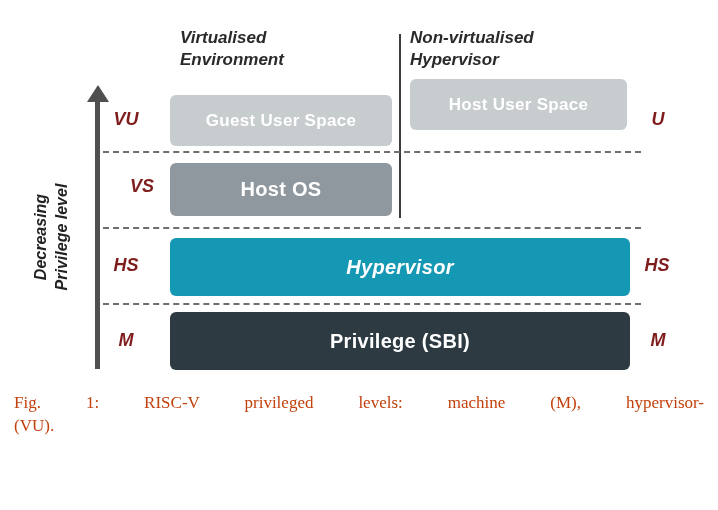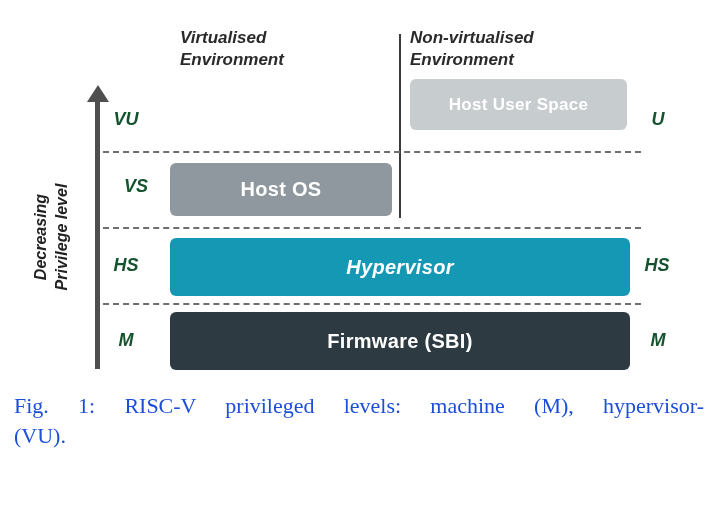--- a/index.html
+++ b/index.html
@@ -43,25 +43,25 @@
     position: absolute; left: -48px; top: 216px; width: 200px; height: 42px;
     transform: rotate(-90deg);
     text-align: center; font-style: italic; font-weight: bold;
     font-size: 16px; line-height: 1.3; color: #222222;
     white-space: pre-line;
   }
 
   
   .lvl {
     position: absolute; font-style: italic; font-weight: bold;
-    font-size: 18px; color: #14532d; text-align: center;
+    font-size: 18px; color: #7f1d1d; text-align: center;
   }
   #lvl-vu   { left: 106px; top: 109px; width: 40px; }
   #lvl-u    { left: 644px; top: 109px; width: 28px; }
-  #lvl-vs   { left: 116px; top: 176px; width: 40px; }
+  #lvl-vs   { left: 122px; top: 176px; width: 40px; }
   #lvl-hs-l { left: 106px; top: 255px; width: 40px; }
   #lvl-hs-r { left: 639px; top: 255px; width: 36px; }
   #lvl-m-l  { left: 106px; top: 330px; width: 40px; }
   #lvl-m-r  { left: 642px; top: 330px; width: 32px; }
 
   
   .block {
     position: absolute; border-radius: 6px;
     color: #ffffff; font-weight: bold; letter-spacing: .3px;
     display: flex; align-items: center; justify-content: center;
@@ -69,34 +69,34 @@
   #box-gus { left: 170px; top: 95px;  width: 222px; height: 51px; font-size: 17px; }
   #box-hus { left: 410px; top: 79px;  width: 217px; height: 51px; font-size: 17px; }
   #box-gos { left: 170px; top: 163px; width: 222px; height: 53px; font-size: 20px; }
   #box-hyp { left: 170px; top: 238px; width: 460px; height: 58px; font-size: 20px; }
   #box-fw  { left: 170px; top: 312px; width: 460px; height: 58px; font-size: 20px; }
 
   
   .caption {
     position: absolute; left: 14px; top: 391px; width: 690px;
     font-family: "Liberation Serif", serif;
-    font-size: 22px; line-height: 1.36; color: #1d4ed8;
+    font-size: 17px; line-height: 1.36; color: #c2410c;
   }
   .cap-line { text-align: justify; text-align-last: justify; }
   .cap-line.last { text-align: left; text-align-last: left; }
 </style>
 </head>
 <body>
 
 <div class="figure">
 
   <div class="col-header" id="hdr-left">Virtualised
 Environment</div>
   <div class="col-header" id="hdr-right">Non-virtualised
-Environment</div>
+Hypervisor</div>
 
   <div class="env-divider"></div>
 
   <div class="arrow-shaft"></div>
   <div class="arrow-head"></div>
   <div class="axis-label">Decreasing
 Privilege level</div>
 
   <div class="dash" id="dash1"></div>
   <div class="dash" id="dash2"></div>
@@ -104,23 +104,24 @@
 
   <div class="lvl" id="lvl-vu">VU</div>
   <div class="lvl" id="lvl-vs">VS</div>
   <div class="lvl" id="lvl-hs-l">HS</div>
   <div class="lvl" id="lvl-m-l">M</div>
 
   <div class="lvl" id="lvl-u">U</div>
   <div class="lvl" id="lvl-hs-r">HS</div>
   <div class="lvl" id="lvl-m-r">M</div>
 
+  <div class="block" id="box-gus" style="background-color: rgb(199, 204, 207);">Guest User Space</div>
   <div class="block" id="box-hus" style="background-color: rgb(199, 204, 207);">Host User Space</div>
   <div class="block" id="box-gos" style="background-color: rgb(143, 152, 158);">Host OS</div>
   <div class="block" id="box-hyp" style="background-color: rgb(21, 152, 180); font-style: italic;">Hypervisor</div>
-  <div class="block" id="box-fw" style="background-color: rgb(45, 58, 66);">Firmware (SBI)</div>
+  <div class="block" id="box-fw" style="background-color: rgb(45, 58, 66);">Privilege (SBI)</div>
 
   <div class="caption">
     <div class="cap-line">Fig. 1: RISC-V privileged levels: machine (M), hypervisor-</div>
     <div class="cap-line last">(VU).</div>
   </div>
 
 </div>
 
 </body></html>

